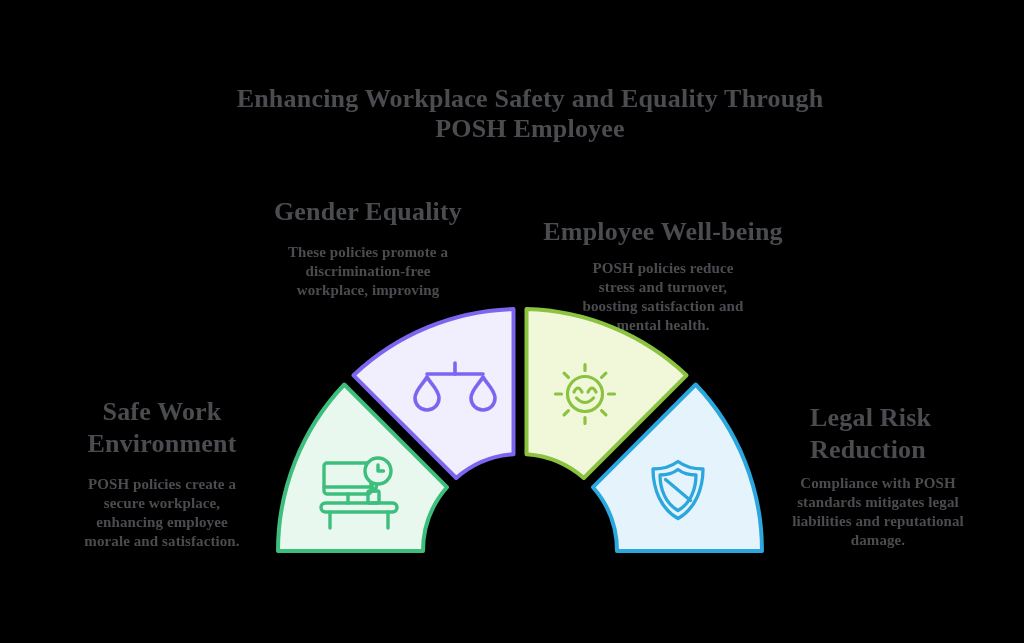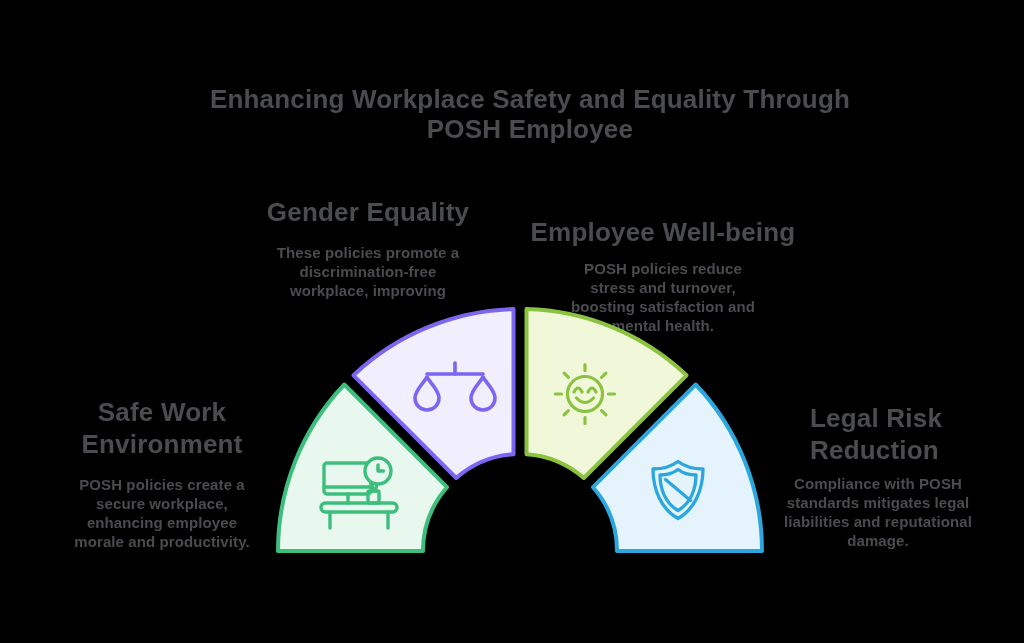--- a/index.html
+++ b/index.html
@@ -1,19 +1,19 @@
 <!DOCTYPE html>
 <html><head>
 <meta charset="utf-8">
 <style>
   html,body{margin:0;padding:0;background:#000;}
   .stage{
     position:relative;width:1024px;height:643px;overflow:hidden;
     background:#000;
-    font-family:Liberation Sans, sans-serif;font-weight:700;
+    font-family:Liberation Serif, serif;font-weight:700;
     color:#4b4c50;
   }
   .title{
     position:absolute;left:36px;top:84px;width:988px;
     text-align:center;font-size:26px;line-height:30px;letter-spacing:.2px;
   }
   .tb{position:absolute;text-align:center;}
   .tb .h{font-size:26px;line-height:32px;letter-spacing:.2px;}
   .tb .b{font-size:15px;line-height:19px;margin-top:15px;letter-spacing:.1px;}
   #sec-gender{left:238px;top:196px;width:260px;}
@@ -56,21 +56,21 @@
 
   <div class="tb" id="sec-safe">
     <div class="h">
       <div>Safe Work</div>
       <div>Environment</div>
     </div>
     <div class="b">
       <div>POSH policies create a</div>
       <div>secure workplace,</div>
       <div>enhancing employee</div>
-      <div>morale and productivity.</div>
+      <div>morale and satisfaction.</div>
     </div>
   </div>
 
   <div>
     <div id="legal-heading">
       <div>Legal Risk</div>
       <div>Reduction</div>
     </div>
     <div id="legal-body">
       <div>Compliance with POSH</div>

